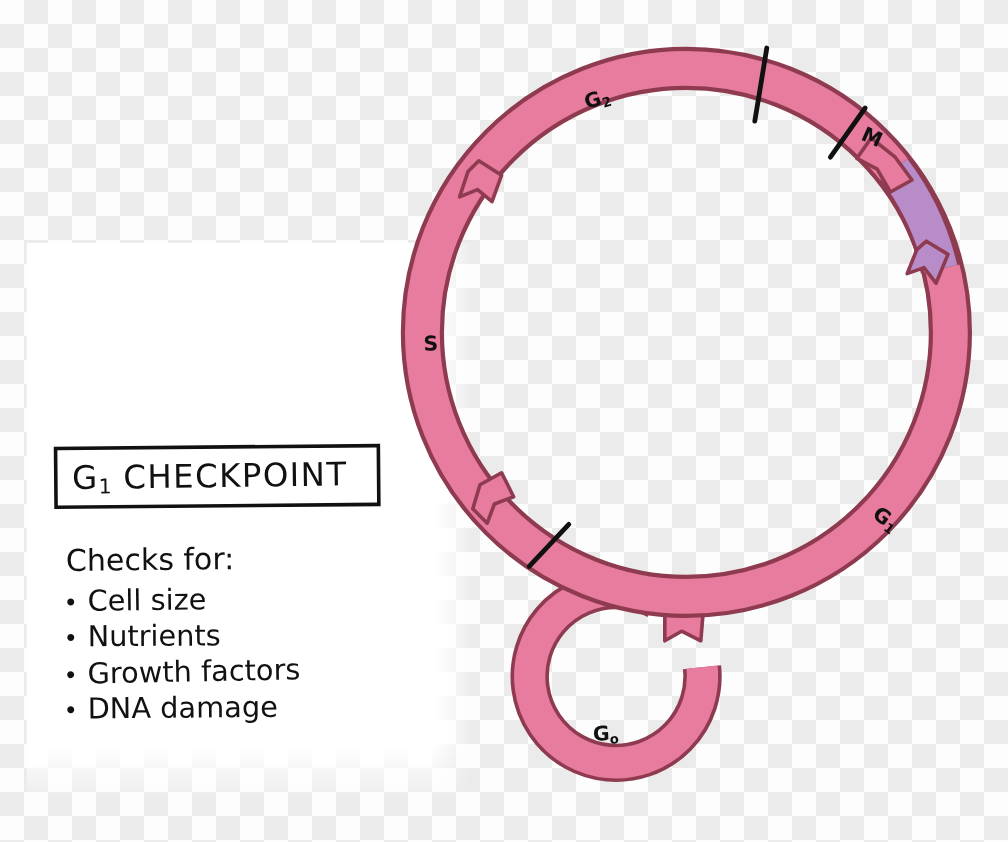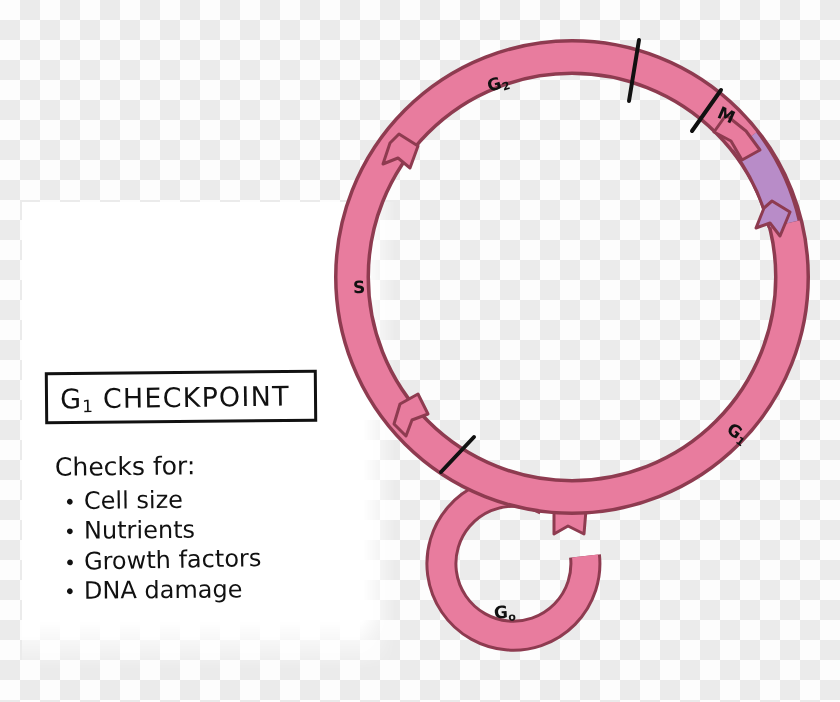--- a/index.html
+++ b/index.html
@@ -89,21 +89,21 @@
     position: absolute;
     left: 55px;
     top: 452px;
     font-size: 25px;
     color: #111111;
     transform: rotate(-0.6deg);
     white-space: nowrap;
   }
   #checks-list {
     position: absolute;
-    left: 64px;
+    left: 53px;
     top: 486px;
     margin: 0;
     padding: 0;
     list-style: none;
   }
   #checks-list li {
     font-size: 24px;
     color: #111111;
     line-height: 29px;
     white-space: nowrap;

